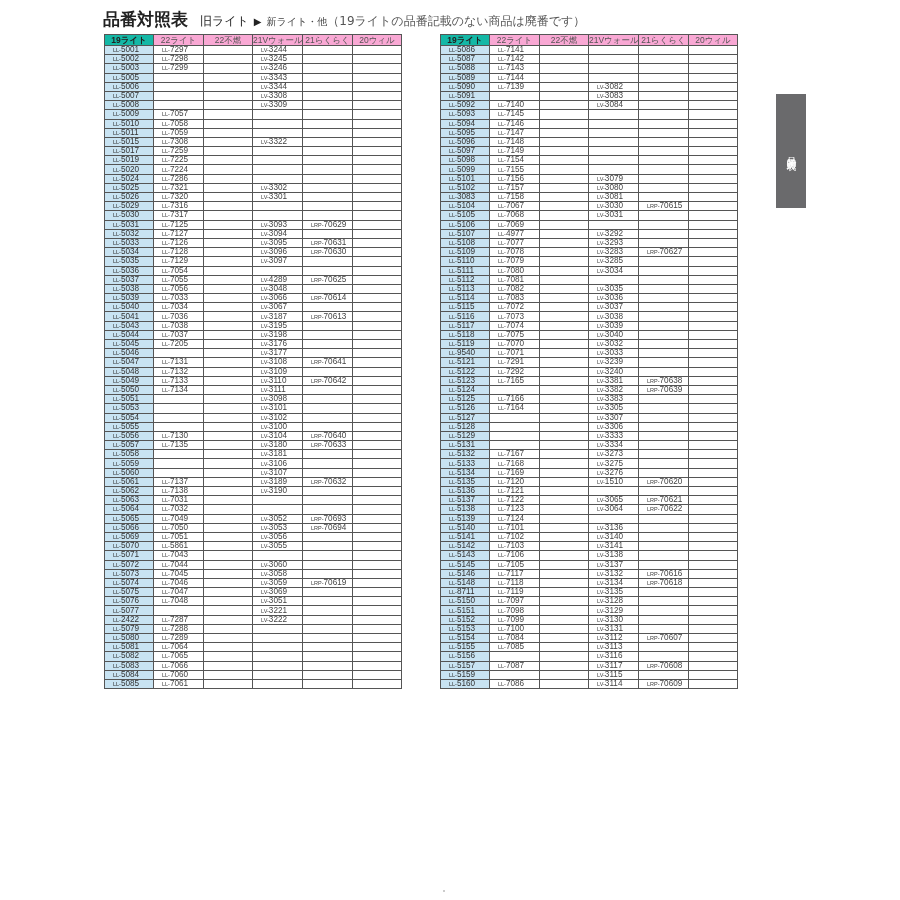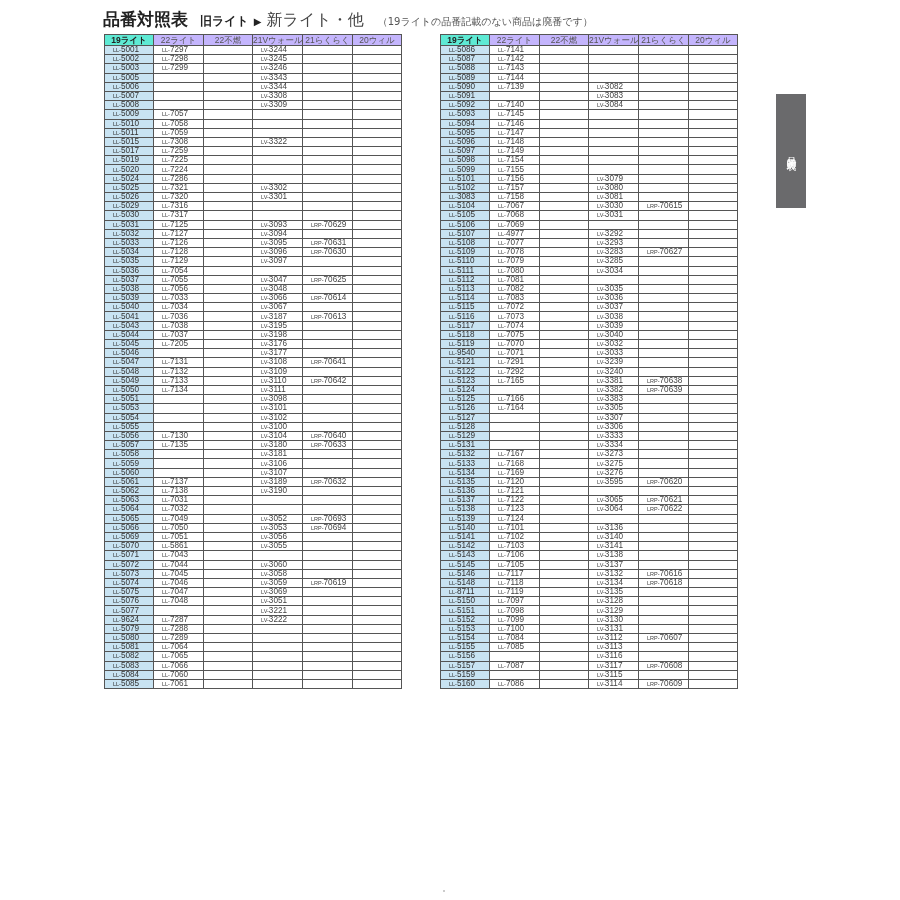--- a/index.html
+++ b/index.html
@@ -1,26 +1,26 @@
 <!DOCTYPE html>
 <html><head>
 <meta charset="utf-8">
 <style>
   * { box-sizing: border-box; margin: 0; padding: 0; }
   body { width: 900px; height: 900px; background: #ffffff; position: relative; font-family: "DejaVu Sans", "Liberation Sans", sans-serif; color: #333; overflow: hidden; }
   .page-header { position: absolute; left: 103px; top: 8px; display: flex; align-items: baseline; white-space: nowrap; }
   .title { font-size: 17px; font-weight: bold; color: #222; letter-spacing: 0px; }
-  .subtitle-old { font-size: 12px; font-weight: bold; color: #222; margin-left: 12px; }
+  .subtitle-old { font-size: 12px; font-weight: normal; color: #222; margin-left: 12px; }
   .arrow { font-size: 10px; color: #222; margin-left: 5px; }
-  .subtitle-new { font-size: 16px; color: #444; margin-left: 5px; }
-  .note { font-size: 10px; color: #555; margin-left: 14px; }
+  .subtitle-new { font-size: 10px; color: #444; margin-left: 5px; }
+  .note { font-size: 12px; color: #555; margin-left: 0; }
   table.xref { position: absolute; border-collapse: collapse; table-layout: fixed; font-family: "Liberation Sans", sans-serif; }
   table.xref th, table.xref td { border: 1px solid #555; height: 9.2px; line-height: 8px; font-size: 8.2px; padding: 0 0 0 8px; white-space: nowrap; overflow: hidden; text-align: left; }
-  table.xref th { background: #c4b5fd; color: #555; font-weight: normal; font-size: 8.5px; height: 11px; text-align: center; padding: 0; }
-  table.xref th.c0 { background: #5eead4; color: #222; font-weight: bold; }
+  table.xref th { background: #f9a8d4; color: #555; font-weight: normal; font-size: 8.5px; height: 11px; text-align: center; padding: 0; }
+  table.xref th.c0 { background: #14b8a6; color: #222; font-weight: bold; }
   table.xref td.c0 { background: #c8e3f2; color: #333; }
   table.xref td { color: #444; }
   .pfx { font-size: 5.5px; letter-spacing: 0; }
   #left-table { left: 104px; top: 34px; width: 297px; }
   #right-table { left: 440px; top: 34px; width: 297px; }
   col.w0 { width: 49px; } col.w1 { width: 50px; } col.w2 { width: 49px; } col.w3 { width: 50px; } col.w4 { width: 50px; } col.w5 { width: 49px; }
   .side-tab { position: absolute; left: 776px; top: 94px; width: 30px; height: 114px; background: #6a6a6c; color: #fff; writing-mode: vertical-rl; font-size: 10px; display: flex; align-items: center; justify-content: center; letter-spacing: 1px; }
   .dot { position: absolute; left: 443px; top: 890px; width: 2px; height: 2px; background: #ccc; }
 </style>
 </head>
@@ -251,21 +251,21 @@
         <td class="c1"><span class="pfx">LL-</span><span>7054</span></td>
         <td class="c2"></td>
         <td class="c3"></td>
         <td class="c4"></td>
         <td class="c5"></td>
       </tr>
       <tr>
         <td class="c0"><span class="pfx">LL-</span><span>5037</span></td>
         <td class="c1"><span class="pfx">LL-</span><span>7055</span></td>
         <td class="c2"></td>
-        <td class="c3"><span class="pfx">LV-</span><span>3047</span></td>
+        <td class="c3"><span class="pfx">LV-</span><span>4289</span></td>
         <td class="c4"><span class="pfx">LRP-</span><span>70625</span></td>
         <td class="c5"></td>
       </tr>
       <tr>
         <td class="c0"><span class="pfx">LL-</span><span>5038</span></td>
         <td class="c1"><span class="pfx">LL-</span><span>7056</span></td>
         <td class="c2"></td>
         <td class="c3"><span class="pfx">LV-</span><span>3048</span></td>
         <td class="c4"></td>
         <td class="c5"></td>
@@ -544,21 +544,21 @@
       </tr>
       <tr>
         <td class="c0"><span class="pfx">LL-</span><span>5077</span></td>
         <td class="c1"></td>
         <td class="c2"></td>
         <td class="c3"><span class="pfx">LV-</span><span>3221</span></td>
         <td class="c4"></td>
         <td class="c5"></td>
       </tr>
       <tr>
-        <td class="c0"><span class="pfx">LL-</span><span>9624</span></td>
+        <td class="c0"><span class="pfx">LL-</span><span>2422</span></td>
         <td class="c1"><span class="pfx">LL-</span><span>7287</span></td>
         <td class="c2"></td>
         <td class="c3"><span class="pfx">LV-</span><span>3222</span></td>
         <td class="c4"></td>
         <td class="c5"></td>
       </tr>
       <tr>
         <td class="c0"><span class="pfx">LL-</span><span>5079</span></td>
         <td class="c1"><span class="pfx">LL-</span><span>7288</span></td>
         <td class="c2"></td>
@@ -1010,21 +1010,21 @@
         <td class="c1"><span class="pfx">LL-</span><span>7169</span></td>
         <td class="c2"></td>
         <td class="c3"><span class="pfx">LV-</span><span>3276</span></td>
         <td class="c4"></td>
         <td class="c5"></td>
       </tr>
       <tr>
         <td class="c0"><span class="pfx">LL-</span><span>5135</span></td>
         <td class="c1"><span class="pfx">LL-</span><span>7120</span></td>
         <td class="c2"></td>
-        <td class="c3"><span class="pfx">LV-</span><span>3595</span></td>
+        <td class="c3"><span class="pfx">LV-</span><span>1510</span></td>
         <td class="c4"><span class="pfx">LRP-</span><span>70620</span></td>
         <td class="c5"></td>
       </tr>
       <tr>
         <td class="c0"><span class="pfx">LL-</span><span>5136</span></td>
         <td class="c1"><span class="pfx">LL-</span><span>7121</span></td>
         <td class="c2"></td>
         <td class="c3"></td>
         <td class="c4"></td>
         <td class="c5"></td>

